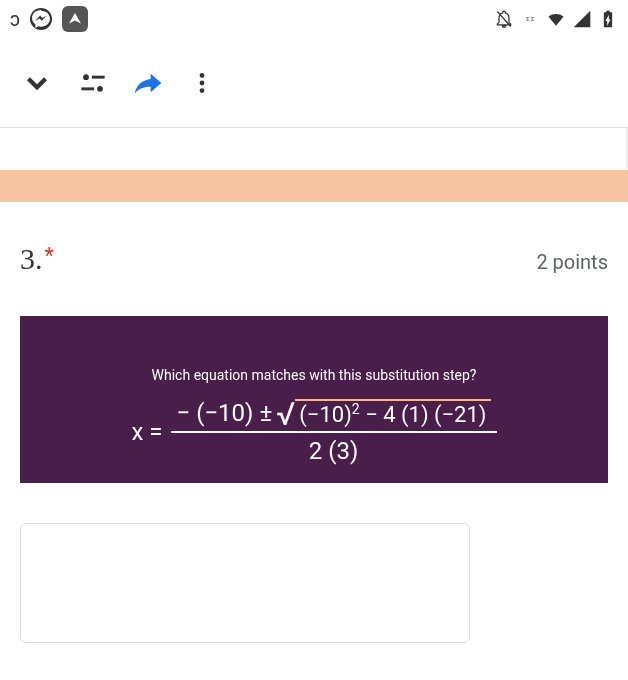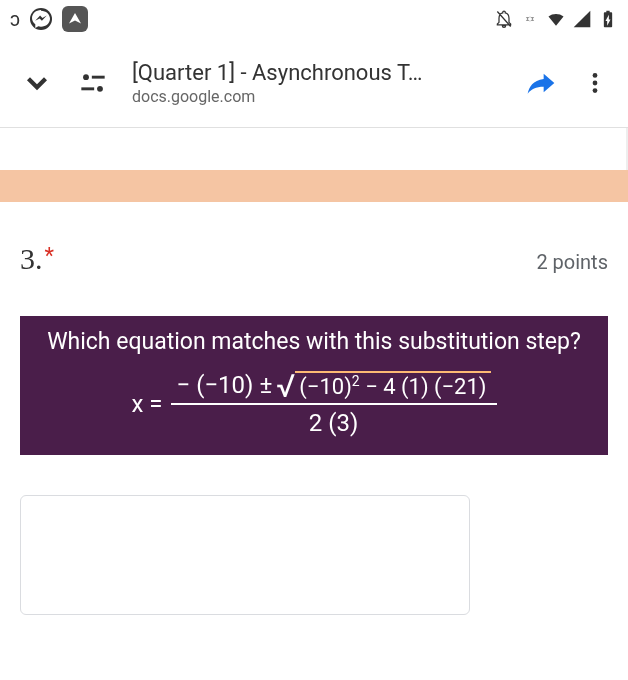--- a/index.html
+++ b/index.html
@@ -77,22 +77,23 @@
     }
     .required { color: #d93025; font-size: 22px; vertical-align: super; margin-left: 2px; }
     .points { font-size: 20px; color: #5f6368; }
     .equation-box {
       background: #4a1e4a;
       color: #fff;
       padding: 12px 10px 18px 10px;
       text-align: center;
     }
     .equation-prompt {
-      font-size: 23px;
+      font-size: 14px;
       margin-bottom: 16px;
+      margin-top: 39px;
     }
     .equation-formula {
       font-size: 24px;
       display: flex;
       align-items: center;
       justify-content: center;
       gap: 8px;
     }
     .frac {
       display: inline-flex;
@@ -158,24 +159,20 @@
         <path d="M6 9l6 6 6-6"></path>
       </svg>
   </div>
   <div class="settings-icon">
     <svg width="28" height="28" viewBox="0 0 24 24" fill="#333">
         <circle cx="6" cy="7" r="2.5"></circle>
         <line x1="11" y1="7" x2="22" y2="7" stroke="#333" stroke-width="2.5"></line>
         <circle cx="18" cy="17" r="2.5"></circle>
         <line x1="2" y1="17" x2="13" y2="17" stroke="#333" stroke-width="2.5"></line>
       </svg>
-  </div>
-  <div class="page-info">
-    <div class="page-title">[Quarter 1] - Asynchronous T…</div>
-    <div class="page-url">docs.google.com</div>
   </div>
   <div class="share-btn">
     <svg width="32" height="32" viewBox="0 0 24 24" fill="#1a73e8">
         <path d="M14 9V5l8 7-8 7v-4.1c-5.7 0-9.4 1.8-12 5.1 1-5 4-10 12-11z"></path>
       </svg>
   </div>
   <div class="menu-btn">
     <svg width="26" height="26" viewBox="0 0 24 24" fill="#333">
         <circle cx="12" cy="5" r="2.2"></circle>
         <circle cx="12" cy="12" r="2.2"></circle>

